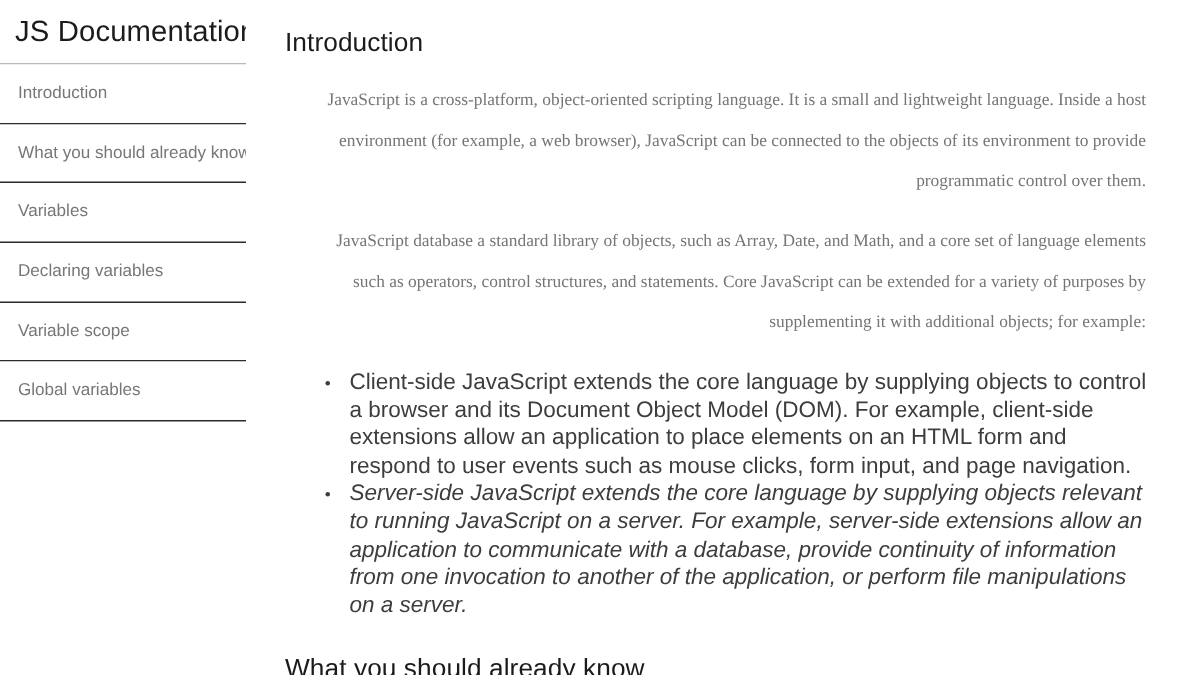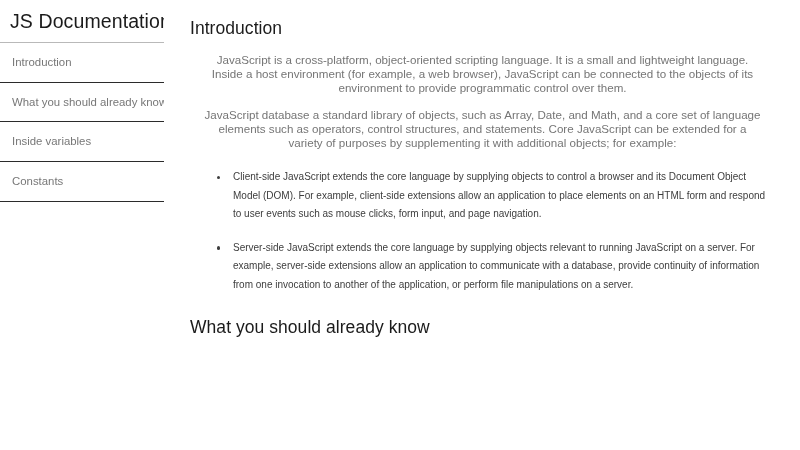--- a/index.html
+++ b/index.html
@@ -96,26 +96,27 @@
   #sec-intro-header {
     padding-top: 17px;
   }
 
   #sec-know-header {
     padding-top: 21px;
   }
 
   .para {
     font-size: 11.6px;
-    line-height: 14px;
+    line-height: 27px;
     color: #757575;
     margin: 0;
     padding: 14px 0 0 11px;
     max-width: 563px;
-    text-align: center;
+    text-align: right;
+    font-family: Liberation Serif, serif;
   }
 
   #p-intro-2 {
     padding-top: 13px;
   }
 
   #p-know-1 {
     padding-top: 15px;
   }
 
@@ -129,62 +130,68 @@
   #list-intro {
     padding-top: 18px;
   }
 
   #list-know {
     padding-top: 18px;
   }
 
   .bullets li {
     position: relative;
-    font-size: 10px;
+    font-size: 15px;
     line-height: 18.6px;
     color: #3d3d3d;
     padding-left: 0;
     max-width: 535px;
   }
 
   .bullets li::before {
     content: "";
     position: absolute;
     left: -16px;
     top: 7.5px;
     width: 3.4px;
     height: 3.4px;
     border-radius: 50%;
     background: #3d3d3d;
   }
 
   #list-intro li + li {
-    margin-top: 15px;
+    font-style: italic;
   }
 </style>
 </head>
 <body>
 
 <div id="page">
 
   <nav id="navbar">
     <header id="nav-title">JS Documentation</header>
     <div id="nav-title-rule"></div>
     <ul class="nav-list">
       <li>
           <a class="nav-item" href="#">Introduction</a>
         </li>
       <li>
           <a class="nav-item" href="#">What you should already know</a>
         </li>
       <li>
-          <a class="nav-item" href="#">Inside variables</a>
-        </li>
-      <li>
-          <a class="nav-item" href="#">Constants</a>
+          <a class="nav-item" href="#">Variables</a>
+        </li>
+      <li>
+          <a class="nav-item" href="#">Declaring variables</a>
+        </li>
+      <li>
+          <a class="nav-item" href="#">Variable scope</a>
+        </li>
+      <li>
+          <a class="nav-item" href="#">Global variables</a>
         </li>
     </ul>
   </nav>
 
   <main id="main-doc">
 
     <section>
       <h2 id="sec-intro-header" class="section-header">Introduction</h2>
       <p class="para" id="p-intro-1">JavaScript is a cross-platform, object-oriented scripting language. It is a small and lightweight language. Inside a host environment (for example, a web browser), JavaScript can be connected to the objects of its environment to provide programmatic control over them.</p>
       <p class="para" id="p-intro-2">JavaScript database a standard library of objects, such as Array, Date, and Math, and a core set of language elements such as operators, control structures, and statements. Core JavaScript can be extended for a variety of purposes by supplementing it with additional objects; for example:</p>

